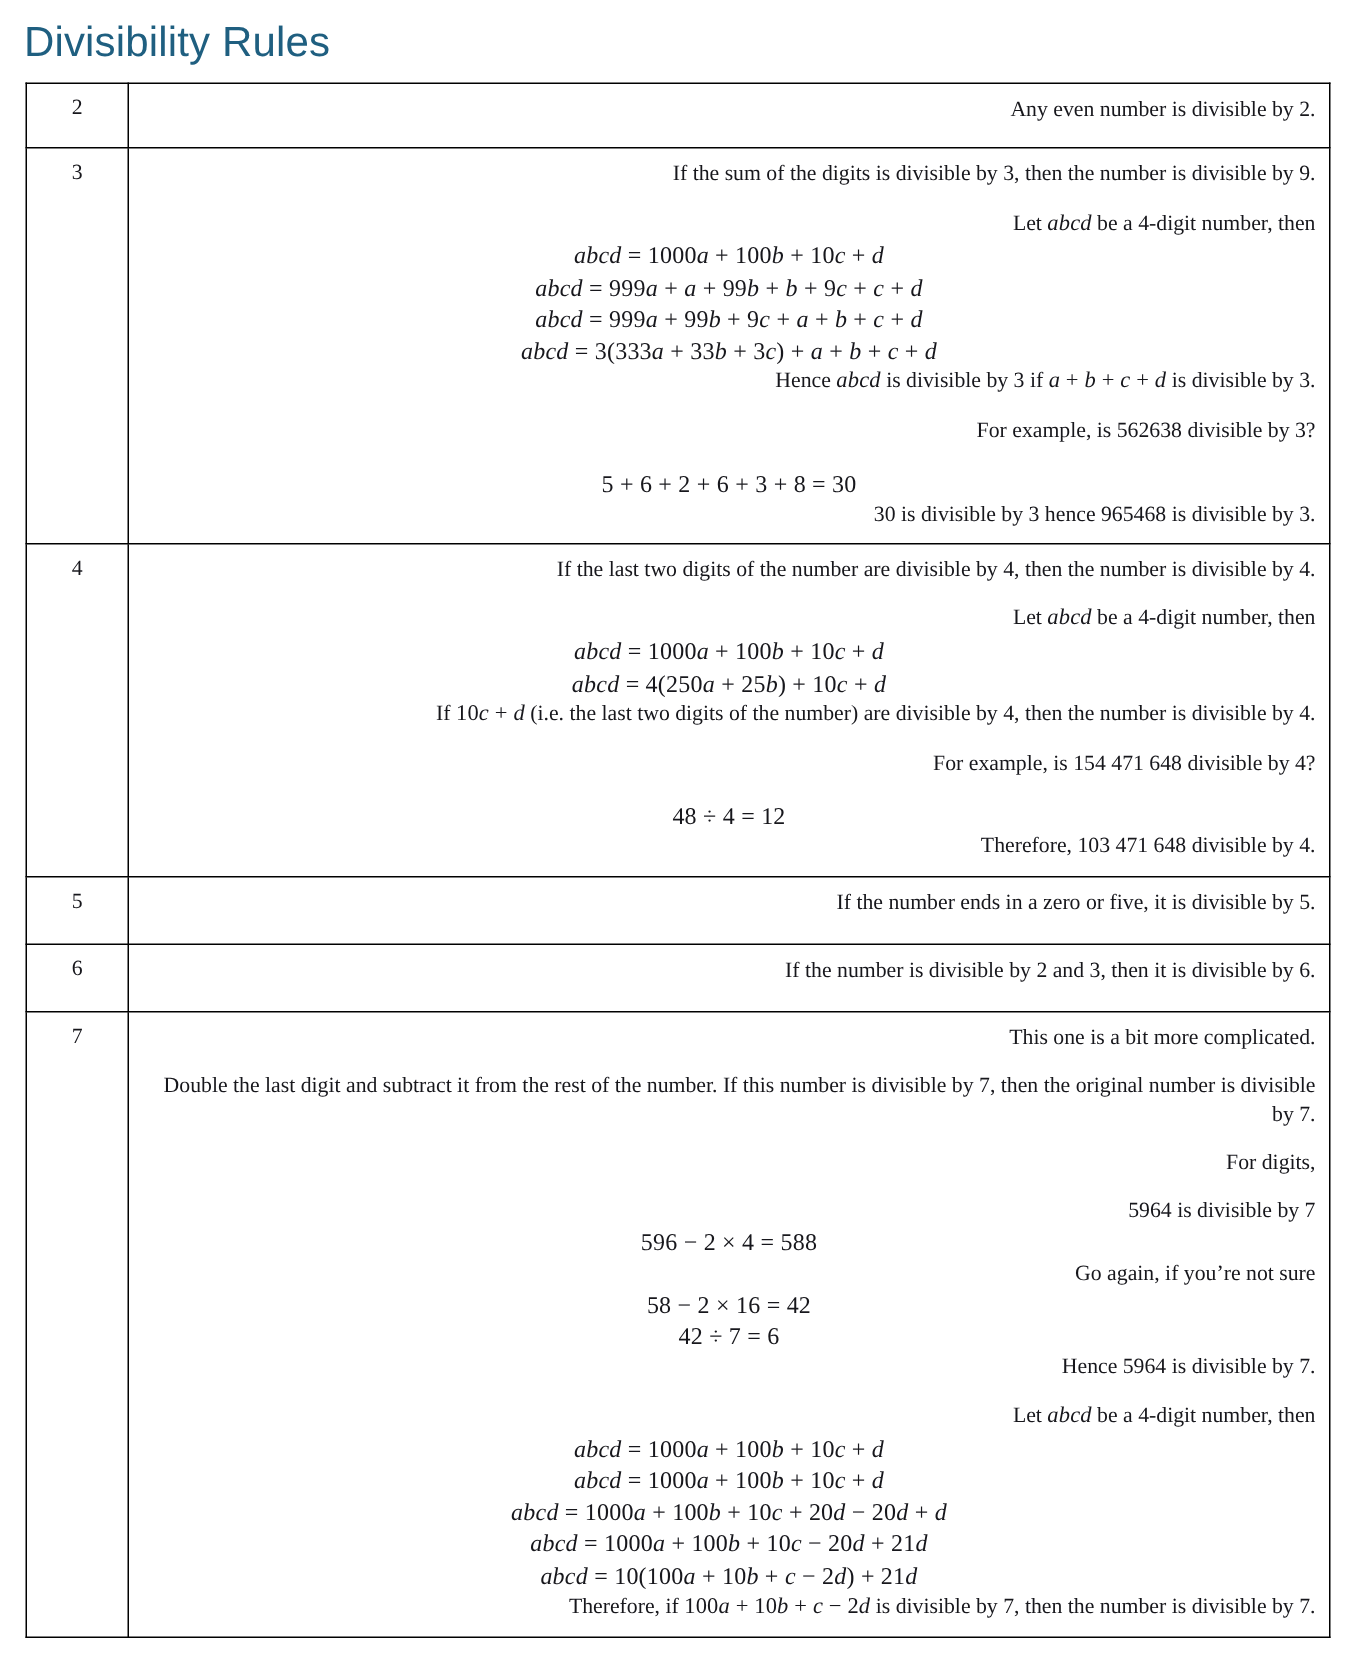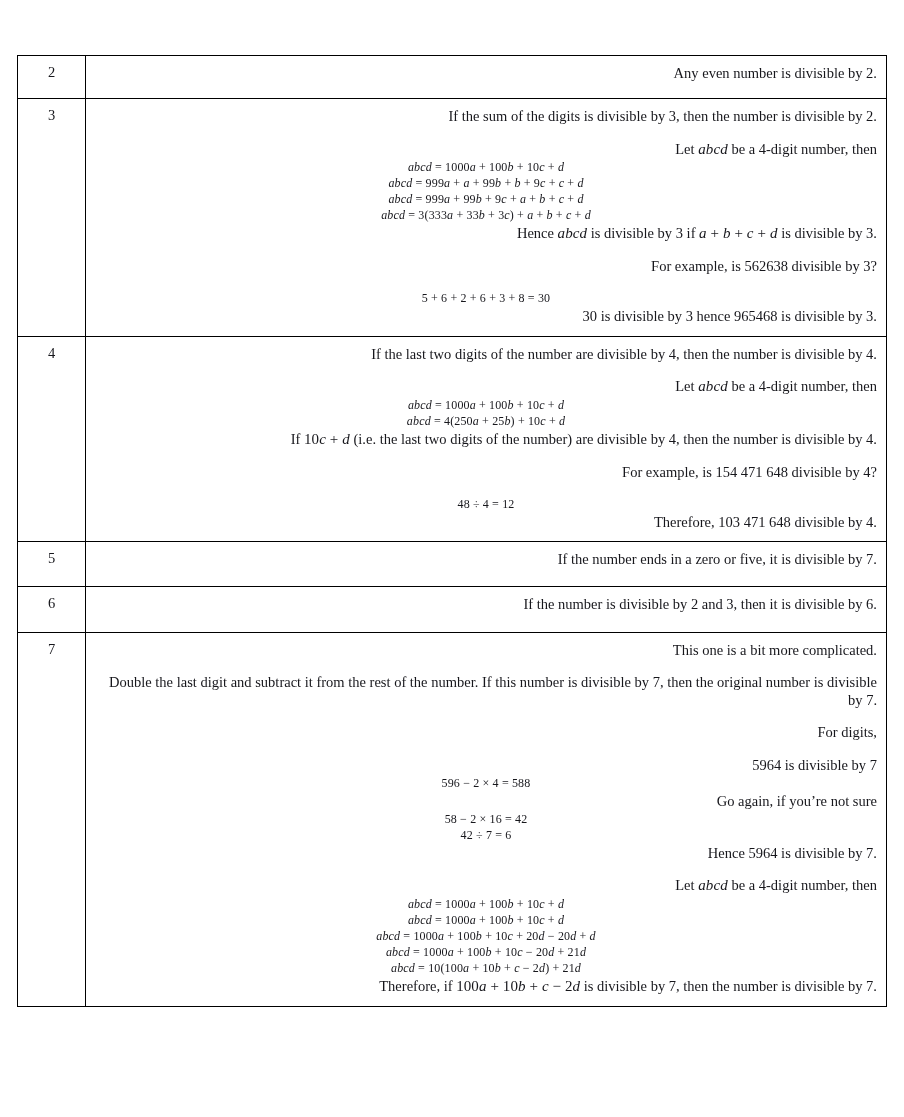--- a/index.html
+++ b/index.html
@@ -74,21 +74,21 @@
   }
 
   
   .math-block {
     text-align: center;
     margin: 0;
     padding: 2px 0 0 0;
   }
   .math-line {
     display: block;
-    font-size: 12px;
+    font-size: 16px;
     line-height: 1.33;
     white-space: nowrap;
     letter-spacing: 0.15px;
   }
   .mi {
     font-style: italic;
     font-family: "Liberation Serif", "DejaVu Serif", serif;
   }
   .mn, .mo {
     font-style: normal;
@@ -102,37 +102,38 @@
   
   .row-2 .cell-body { padding-bottom: 16px !important; }
   .row-5 .cell-body, .row-6 .cell-body { padding-bottom: 18px !important; }
   .row-5 .cell-divisor, .row-6 .cell-divisor { padding-bottom: 18px !important; }
 </style>
 </head>
 <body>
 
 <div class="page">
 
+  <h1 class="doc-title">Divisibility Rules</h1>
 
   <table class="rules-table">
     <colgroup>
       <col class="col-divisor">
       <col>
     </colgroup>
     <tbody>
         <tr class="row-2">
           <td class="cell-divisor">2</td>
           <td class="cell-body">
             <p class="para">Any even number is divisible by 2.</p>
           </td>
         </tr>
         <tr class="row-3">
           <td class="cell-divisor">3</td>
           <td class="cell-body">
-            <p class="para">If the sum of the digits is divisible by 3, then the number is divisible by 2.</p>
+            <p class="para">If the sum of the digits is divisible by 3, then the number is divisible by 9.</p>
             <div class="gap"></div>
             <p class="para">Let <span class="inl"><span class="mi">abcd</span></span> be a 4-digit number, then</p>
             <div class="math-block">
               <span class="math-line"><span class="mi">abcd</span><span class="mn">&nbsp;=&nbsp;1000</span><span class="mi">a</span><span class="mn">&nbsp;+&nbsp;100</span><span class="mi">b</span><span class="mn">&nbsp;+&nbsp;10</span><span class="mi">c</span><span class="mn">&nbsp;+&nbsp;</span><span class="mi">d</span></span>
               <span class="math-line"><span class="mi">abcd</span><span class="mn">&nbsp;=&nbsp;999</span><span class="mi">a</span><span class="mn">&nbsp;+&nbsp;</span><span class="mi">a</span><span class="mn">&nbsp;+&nbsp;99</span><span class="mi">b</span><span class="mn">&nbsp;+&nbsp;</span><span class="mi">b</span><span class="mn">&nbsp;+&nbsp;9</span><span class="mi">c</span><span class="mn">&nbsp;+&nbsp;</span><span class="mi">c</span><span class="mn">&nbsp;+&nbsp;</span><span class="mi">d</span></span>
               <span class="math-line"><span class="mi">abcd</span><span class="mn">&nbsp;=&nbsp;999</span><span class="mi">a</span><span class="mn">&nbsp;+&nbsp;99</span><span class="mi">b</span><span class="mn">&nbsp;+&nbsp;9</span><span class="mi">c</span><span class="mn">&nbsp;+&nbsp;</span><span class="mi">a</span><span class="mn">&nbsp;+&nbsp;</span><span class="mi">b</span><span class="mn">&nbsp;+&nbsp;</span><span class="mi">c</span><span class="mn">&nbsp;+&nbsp;</span><span class="mi">d</span></span>
               <span class="math-line"><span class="mi">abcd</span><span class="mn">&nbsp;=&nbsp;3(333</span><span class="mi">a</span><span class="mn">&nbsp;+&nbsp;33</span><span class="mi">b</span><span class="mn">&nbsp;+&nbsp;3</span><span class="mi">c</span><span class="mn">)&nbsp;+&nbsp;</span><span class="mi">a</span><span class="mn">&nbsp;+&nbsp;</span><span class="mi">b</span><span class="mn">&nbsp;+&nbsp;</span><span class="mi">c</span><span class="mn">&nbsp;+&nbsp;</span><span class="mi">d</span></span>
             </div>
             <p class="para">Hence <span class="inl"><span class="mi">abcd</span></span> is divisible by 3 if <span class="inl"><span class="mi">a</span><span class="mn">&nbsp;+&nbsp;</span><span class="mi">b</span><span class="mn">&nbsp;+&nbsp;</span><span class="mi">c</span><span class="mn">&nbsp;+&nbsp;</span><span class="mi">d</span></span> is divisible by 3.</p>
             <div class="gap"></div>
@@ -160,21 +161,21 @@
             <div class="gap"></div>
             <div class="math-block">
               <span class="math-line"><span class="mn">48&nbsp;÷&nbsp;4&nbsp;=&nbsp;12</span></span>
             </div>
             <p class="para">Therefore, 103 471 648 divisible by 4.</p>
           </td>
         </tr>
         <tr class="row-5">
           <td class="cell-divisor">5</td>
           <td class="cell-body">
-            <p class="para">If the number ends in a zero or five, it is divisible by 7.</p>
+            <p class="para">If the number ends in a zero or five, it is divisible by 5.</p>
           </td>
         </tr>
         <tr class="row-6">
           <td class="cell-divisor">6</td>
           <td class="cell-body">
             <p class="para">If the number is divisible by 2 and 3, then it is divisible by 6.</p>
           </td>
         </tr>
         <tr class="row-7">
           <td class="cell-divisor">7</td>

